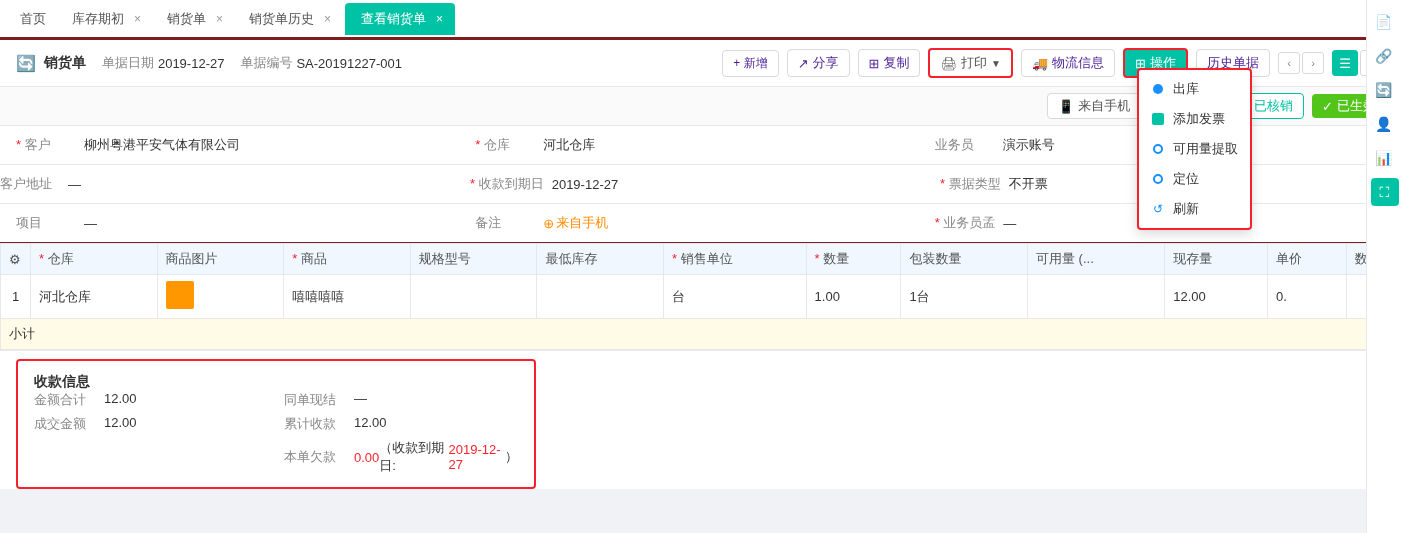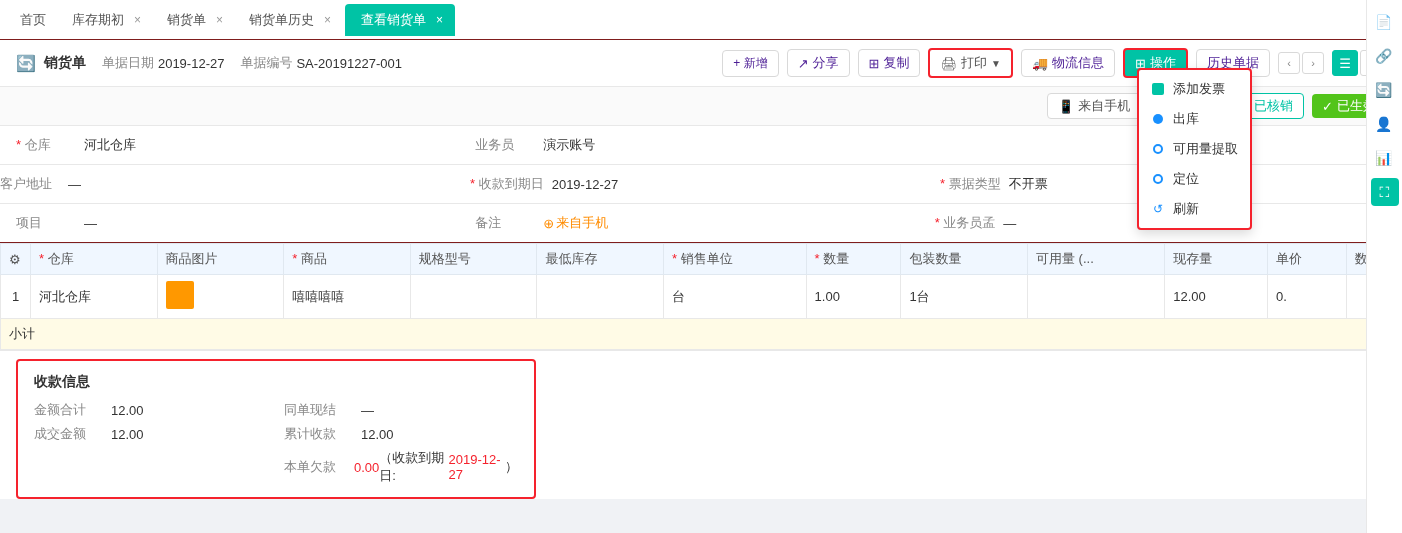--- a/index.html
+++ b/index.html
@@ -3,21 +3,21 @@
   <meta charset="utf-8">
   <style>
     * { box-sizing: border-box; margin: 0; padding: 0; font-family: 'Microsoft YaHei', Arial, sans-serif; font-size: 13px; }
     body { background: #f0f2f5; color: #333; overflow: hidden; }
 
     
     .tab-bar {
       display: flex;
       align-items: center;
       background: #fff;
-      border-bottom: 1px solid #7f1d1d;
+      border-bottom: 3px solid #7f1d1d;
       padding: 0 8px;
       height: 40px;
       gap: 2px;
     }
     .tab-item {
       display: flex;
       align-items: center;
       padding: 0 12px;
       height: 32px;
       border-radius: 4px 4px 0 0;
@@ -192,31 +192,31 @@
     .payment-section {
       padding: 12px 16px;
       border: 2px solid #f5222d;
       margin: 8px 16px;
       border-radius: 4px;
       max-width: 520px;
     }
     .payment-title {
       font-weight: bold;
       font-size: 14px;
-      margin-bottom: 10px;
+      margin-bottom: 0;
     }
     .payment-grid {
       display: grid;
       grid-template-columns: 1fr 1fr;
       gap: 6px 16px;
     }
     .payment-row {
       display: flex;
-      align-items: center;
-      gap: 7px;
+      align-items: flex-start;
+      gap: 0;
     }
     .payment-label { color: #888; min-width: 70px; }
     .payment-value { color: #333; }
     .payment-value.red { color: #f5222d; }
 
     
     .right-sidebar {
       position: absolute;
       right: 0;
       top: 0;
@@ -406,20 +406,24 @@
         <span>✓</span>
         <span>已核销</span>
       </div>
       <div class="status-btn green-solid">
         <span>✓</span>
         <span>已生效</span>
       </div>
     </div>
 
     <div style="padding:10px 16px; display:grid; grid-template-columns:1fr 1fr 1fr; gap:8px; border-bottom:1px solid #e8e8e8;">
+      <div class="form-row">
+        <span class="form-label required">客户</span>
+        <span class="form-value">柳州粤港平安气体有限公司</span>
+      </div>
       <div class="form-row">
         <span class="form-label required">仓库</span>
         <span class="form-value">河北仓库</span>
       </div>
       <div class="form-row">
         <span class="form-label">业务员</span>
         <span class="form-value">演示账号</span>
       </div>
     </div>
 
@@ -526,29 +530,29 @@
           <span class="payment-value">）</span>
         </div>
       </div>
     </div>
 
   </div>
 
   <div class="dropdown-menu">
     <div class="dropdown-item">
       <span class="dropdown-icon">
+        <span class="icon-circle"></span>
+      </span>
+      <span>出库</span>
+    </div>
+    <div class="dropdown-item">
+      <span class="dropdown-icon">
         <span class="icon-square"></span>
       </span>
       <span>添加发票</span>
-    </div>
-    <div class="dropdown-item">
-      <span class="dropdown-icon">
-        <span class="icon-circle"></span>
-      </span>
-      <span>出库</span>
     </div>
     <div class="dropdown-item">
       <span class="dropdown-icon">
         <span class="icon-circle-outline"></span>
       </span>
       <span>可用量提取</span>
     </div>
     <div class="dropdown-item">
       <span class="dropdown-icon">
         <span class="icon-circle-outline"></span>

